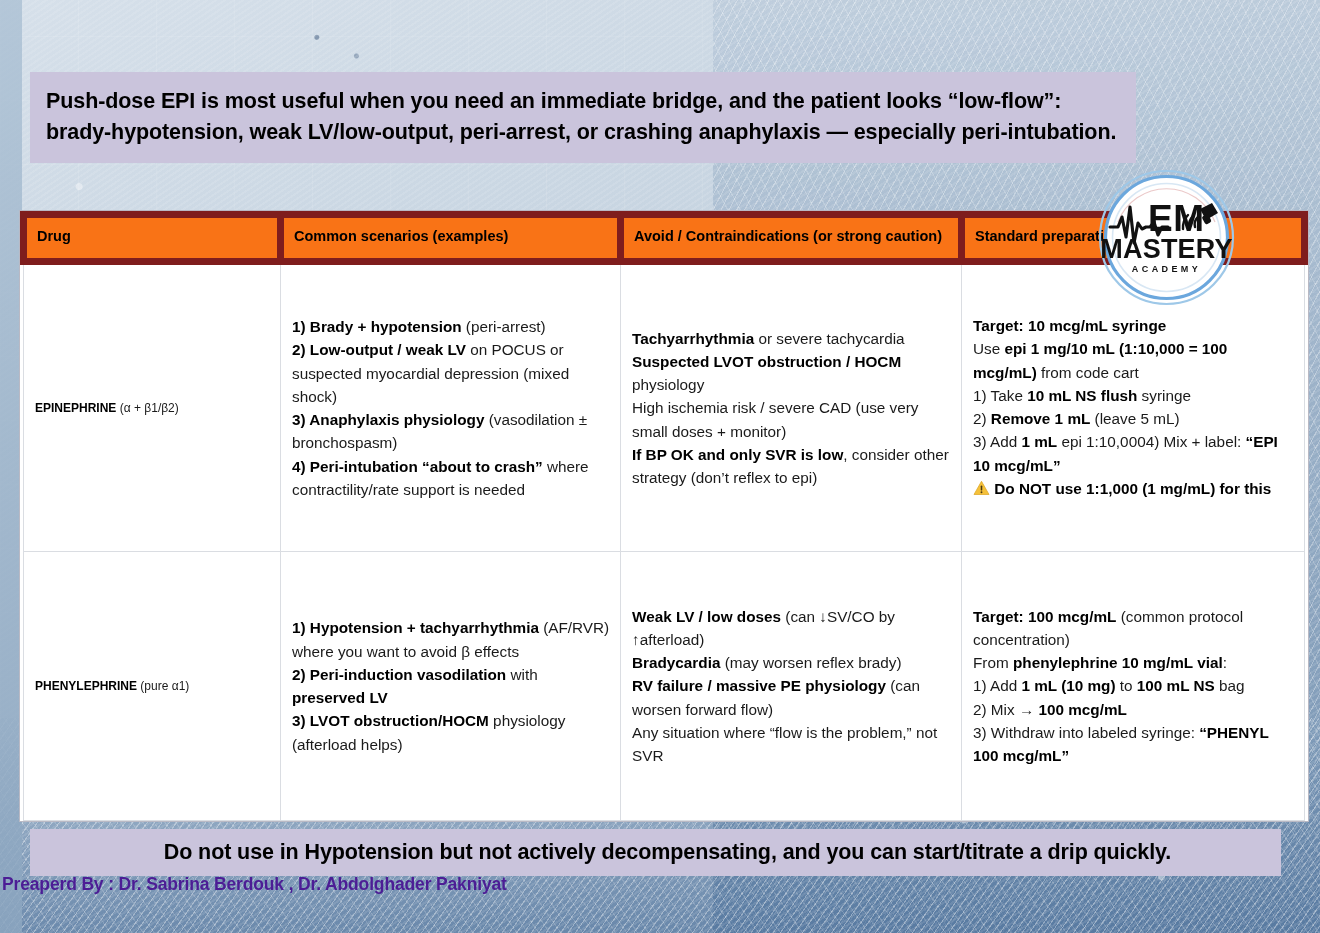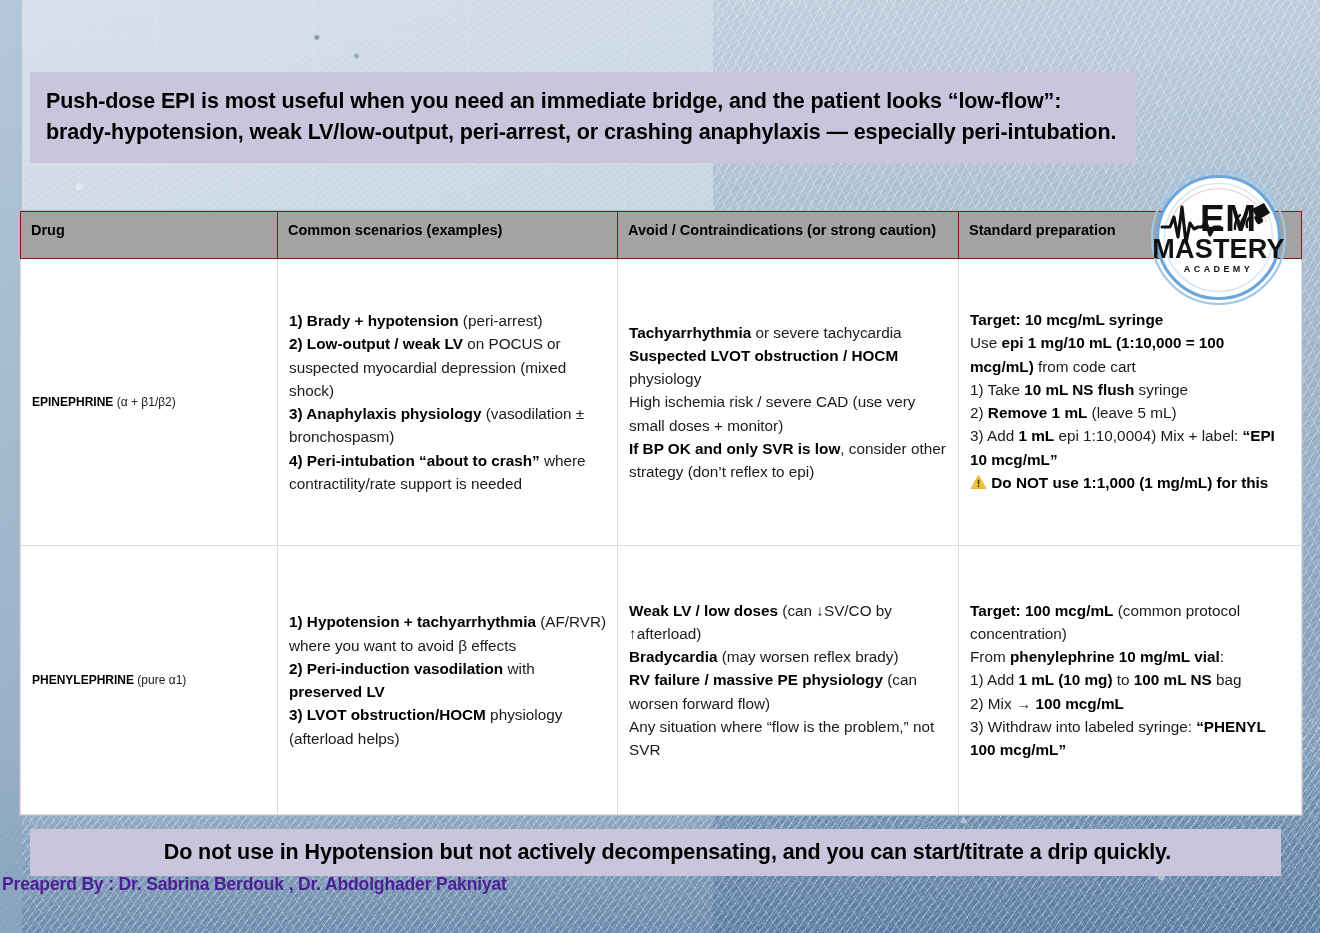--- a/index.html
+++ b/index.html
@@ -103,28 +103,28 @@
     table-layout: fixed;
     background: #ffffff;
     box-shadow: 0 0 0 1px #b9b9c4;
   }
   #drug-table col.c-drug  { width: 257px; }
   #drug-table col.c-scen  { width: 340px; }
   #drug-table col.c-avoid { width: 341px; }
   #drug-table col.c-prep  { width: 343px; }
 
   #drug-table th {
-    background: #a3a3a3;
+    background: #f97316;
     text-align: left;
     vertical-align: top;
     font-size: 14.5px;
     font-weight: bold;
     color: #000;
     padding: 9px 8px 10px 10px;
-    border: 1px solid #7f1d1d;
+    border: 7px solid #7f1d1d;
     line-height: 1.32;
     height: 47px;
     box-sizing: border-box;
   }
   #drug-table td {
     background: #ffffff;
     vertical-align: middle;
     font-size: 15.3px;
     color: #1a1a1a;
     padding: 10px 10px 10px 11px;
@@ -135,21 +135,21 @@
     font-size: 12px;
     vertical-align: middle;
   }
   #drug-table tr.row-epinephrine td { height: 266px; }
   #drug-table tr.row-phenylephrine td { height: 248px; }
   #drug-table b { font-weight: bold; color: #000; }
 
   
   #em-logo {
     position: absolute;
-    left: 1148px;
+    left: 1096px;
     top: 167px;
     width: 141px;
     height: 141px;
     z-index: 5;
     pointer-events: none;
   }
 
   
   #bottom-banner {
     left: 30px;

